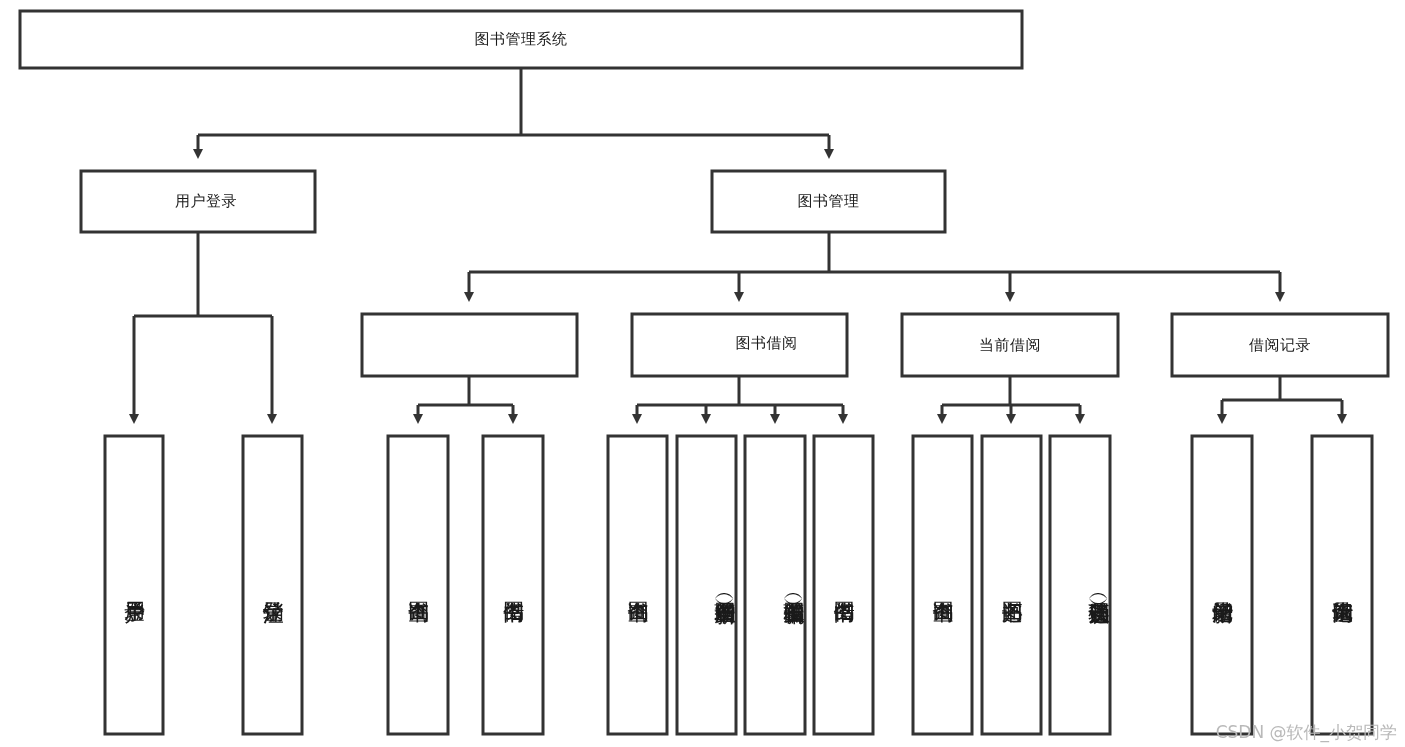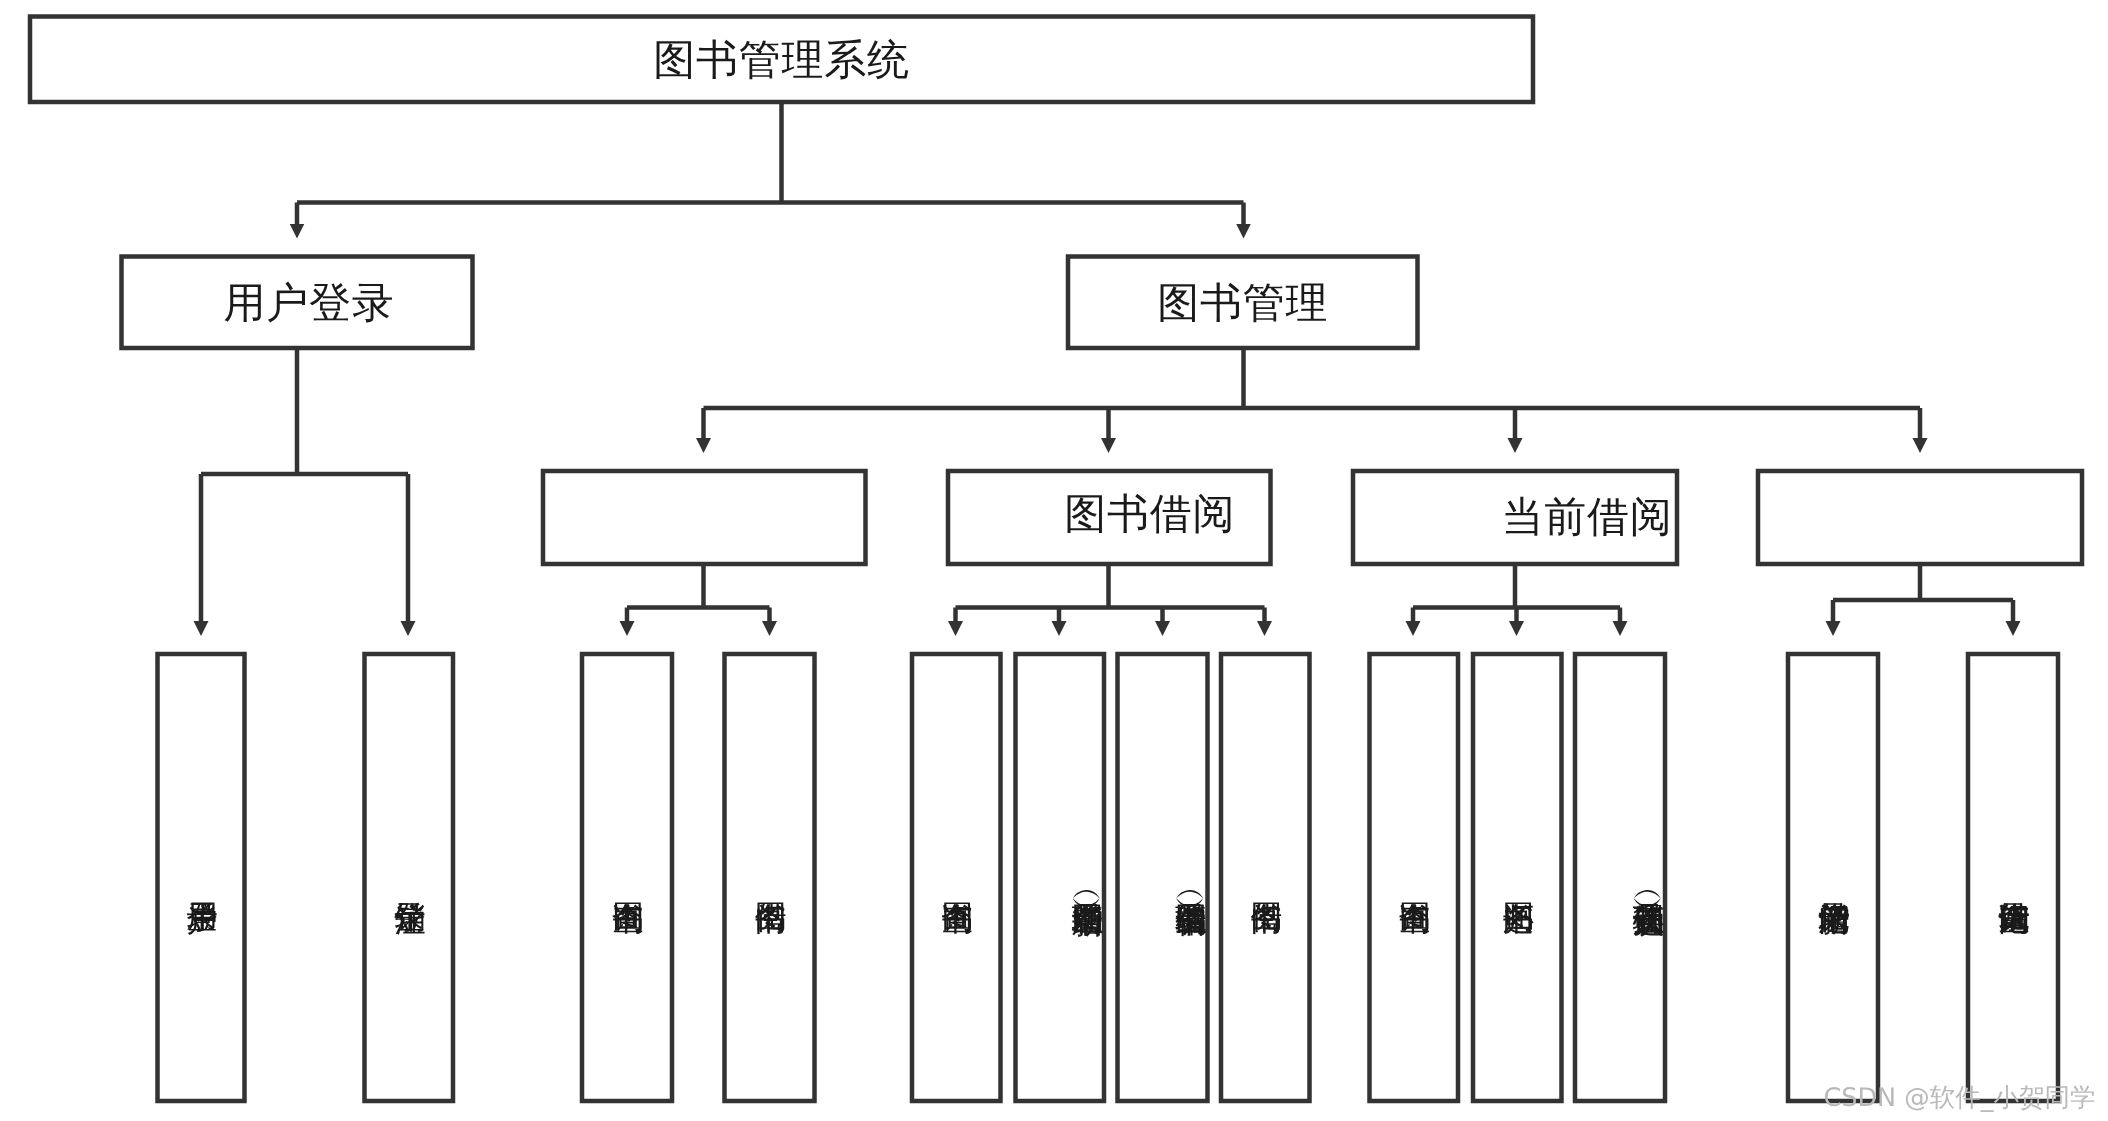--- a/index.html
+++ b/index.html
@@ -39,21 +39,21 @@
   .arrow-head {
     fill: #333333;
     stroke: none;
   }
   .node-label-h {
     position: absolute;
     display: flex;
     align-items: center;
     justify-content: center;
     color: #1a1a1a;
-    font-size: 28px;
+    font-size: 15px;
     letter-spacing: 0.5px;
     white-space: nowrap;
     line-height: 1;
   }
   .node-label-v {
     position: absolute;
     display: flex;
     align-items: flex-start;
     justify-content: center;
     color: #1a1a1a;
@@ -168,21 +168,22 @@
     <rect class="node-box" x="1192" y="436" width="60" height="298"></rect>
     <rect class="node-box" x="1312" y="436" width="60" height="298"></rect>
   </svg>
 
   <div class="node-label-h" style="left:20px; top:11px; width:1002px; height:57px;">图书管理系统</div>
 
   <div class="node-label-h" style="left:81px; top:171px; width:250px; height:61px;">用户登录</div>
   <div class="node-label-h" style="left:712px; top:171px; width:233px; height:61px;border-radius:29px;">图书管理</div>
 
   <div class="node-label-h" style="left:632px; top:314px; width:215px; height:58px;margin-left:27px;">图书借阅</div>
-  <div class="node-label-h" style="left:902px; top:314px; width:216px; height:62px;margin-left:48px;">当前借阅</div>
+  <div class="node-label-h" style="left:902px; top:314px; width:216px; height:62px;">当前借阅</div>
+  <div class="node-label-h" style="left:1172px; top:314px; width:216px; height:62px;">借阅记录</div>
 
   <div class="node-label-v centered" style="left:105px; top:436px; width:58px; height:298px;">用户登录</div>
   <div class="node-label-v centered" style="left:243px; top:436px; width:59px; height:298px;">注销登录</div>
   <div class="node-label-v centered" style="left:388px; top:436px; width:60px; height:298px;">查询图书</div>
   <div class="node-label-v centered" style="left:483px; top:436px; width:60px; height:298px;">借阅图书</div>
   <div class="node-label-v centered" style="left:608px; top:436px; width:59px; height:298px;">查询图书</div>
   <div class="node-label-v" style="left:677px; top:440px; width:59px; height:292px;">新增图书（管理员）</div>
   <div class="node-label-v" style="left:745px; top:440px; width:60px; height:292px;">编辑图书（管理员）</div>
   <div class="node-label-v centered" style="left:814px; top:436px; width:59px; height:298px;">借阅图书</div>
   <div class="node-label-v centered" style="left:913px; top:436px; width:59px; height:298px;">查询图书</div>

